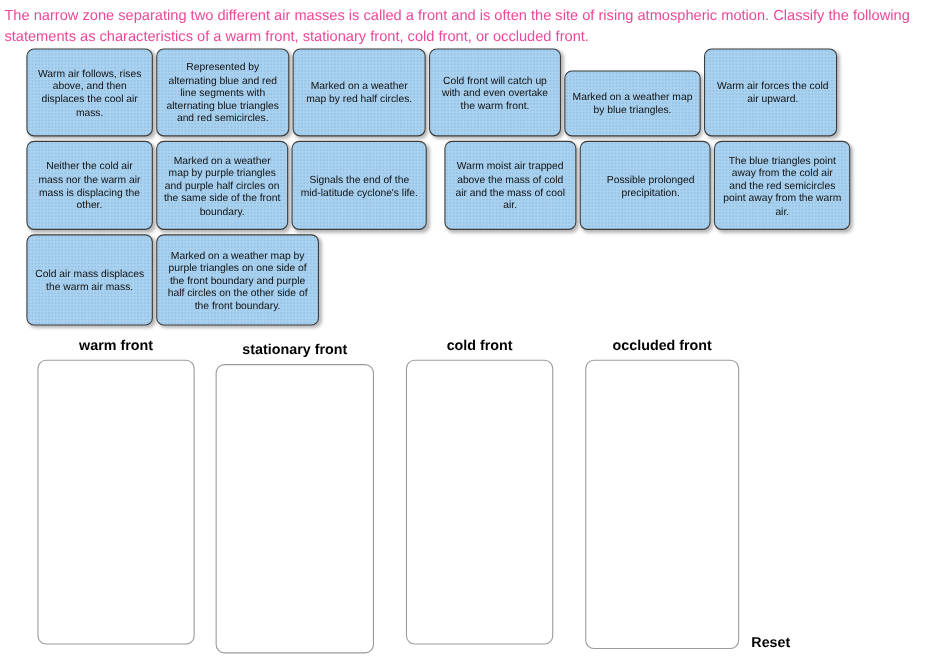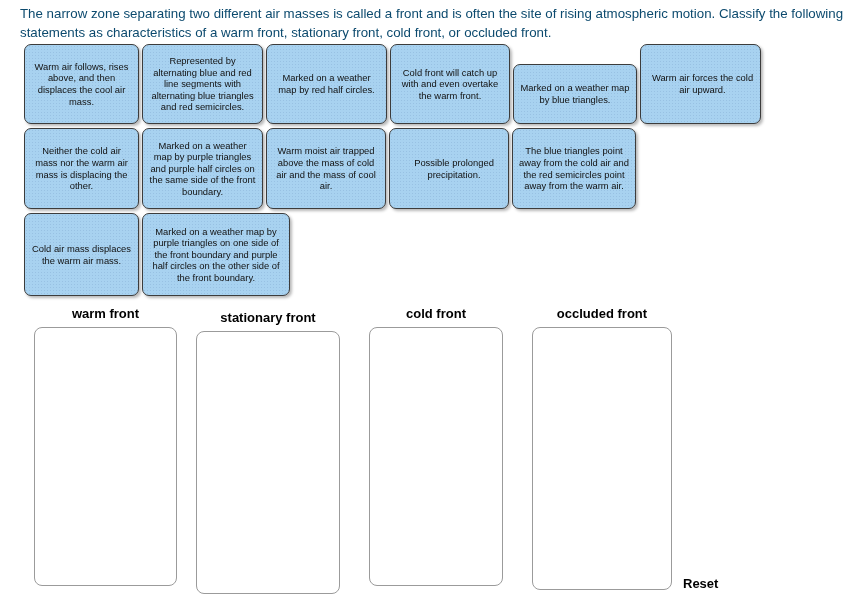--- a/index.html
+++ b/index.html
@@ -12,26 +12,26 @@
     background: #ffffff;
     font-family: "Liberation Sans", sans-serif;
     color: #000000;
     overflow: hidden;
     position: relative;
   }
 
   
   #prompt {
     position: absolute;
-    left: 20px;
+    left: 4px;
     top: 4px;
     width: 845px;
     font-size: 13.3px;
     line-height: 19px;
-    color: #0c4a6e;
+    color: #ec4899;
   }
 
   
   #tile-bank {
     position: absolute;
     left: 16px;
     top: 44px;
     width: 760px;
   }
   .tile-row {
@@ -71,21 +71,21 @@
   .r1 .t2 { width: 121px; justify-content: center; }
   .r1 .t3 { width: 120px; }
   .r1 .t4 { width: 124px; margin-top: 20px; }
   .r1 .t5 { width: 121px; padding-left: 10px; }
 
   
   .r2 { height: 81px; }
   .r2 .t0 { width: 115px; }
   .r2 .t1 { width: 121px; }
   .r2 .t2 { width: 123px; }
-  .r2 .t3 { width: 120px; }
+  .r2 .t3 { width: 120px; margin-left: 13px; }
   .r2 .t4 { width: 120px; padding-left: 16px; }
   .r2 .t5 { width: 124px; }
 
   
   .r3 { height: 83px; }
   .r3 .t0 { width: 115px; text-align: center; }
   .r3 .t1 { width: 148px; }
 
   
   #dropzones {
@@ -170,20 +170,23 @@
     </div>
   </div>
 
   <div class="tile-row r2">
     <div class="tile t0">
       <span>Neither the cold air mass nor the warm air mass is displacing the other.</span>
     </div>
     <div class="tile t1">
       <span>Marked on a weather map by purple triangles and purple half circles on the same side of the front boundary.</span>
     </div>
+    <div class="tile t2">
+      <span>Signals the end of the mid-latitude cyclone's life.</span>
+    </div>
     <div class="tile t3">
       <span>Warm moist air trapped above the mass of cold air and the mass of cool air.</span>
     </div>
     <div class="tile t4">
       <span>Possible prolonged precipitation.</span>
     </div>
     <div class="tile t5">
       <span>The blue triangles point away from the cold air and the red semicircles point away from the warm air.</span>
     </div>
   </div>

